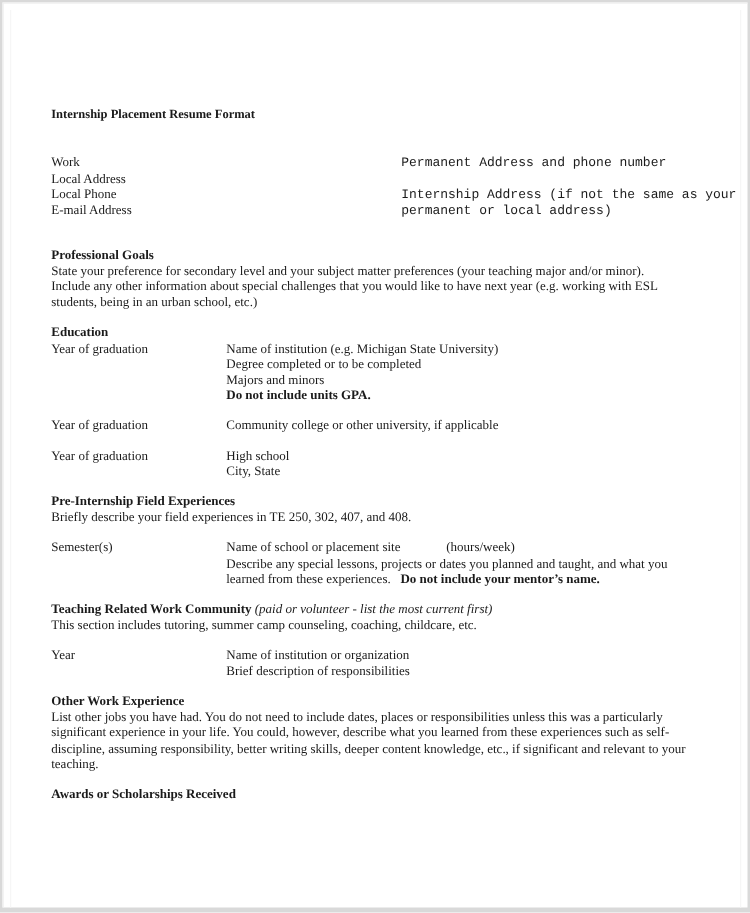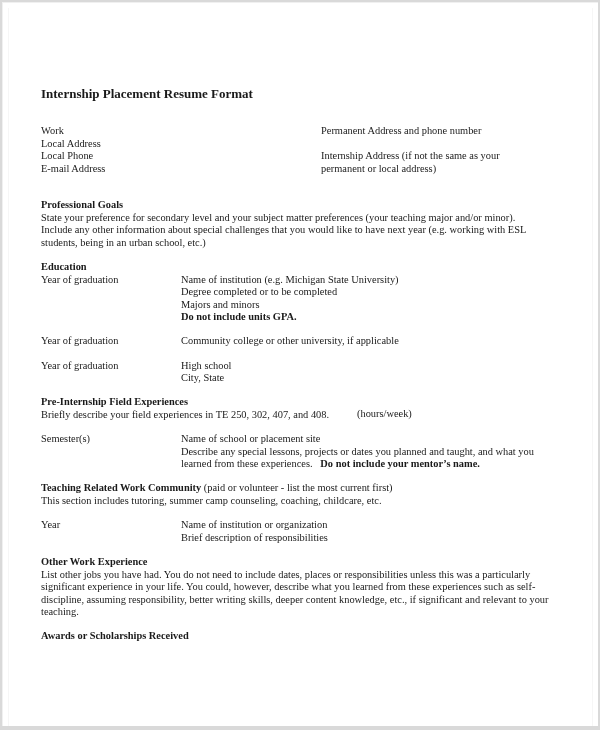--- a/index.html
+++ b/index.html
@@ -20,26 +20,26 @@
       border-top: 1px solid #f0f0f0;
       box-sizing: border-box;
     }
     .inner {
       position: absolute;
       left: 5px; top: 5px; right: 5px; bottom: 0;
       border-left: 1px solid #f6f6f6;
       border-right: 1px solid #f6f6f6;
     }
     .t { position: absolute; font-size: 10.4px; line-height: 12.4px; white-space: nowrap; }
-    .title { position: absolute; left: 41px; top: 86px; font-size: 13px; font-weight: bold; white-space: nowrap; }
+    .title { position: absolute; left: 41px; top: 86px; font-size: 10px; font-weight: bold; white-space: nowrap; }
     .b { font-weight: bold; font-family: Liberation Serif, serif; }
-    .i { }
+    .i { font-style: italic; }
     .col1 { left: 41px; }
     .col2 { left: 181px; }
-    .colR { left: 321px; }
+    .colR { left: 321px; font-family: Liberation Mono, monospace; }
   </style>
 </head>
 <body>
 
 <div class="page">
   <div class="inner"></div>
 </div>
 
 <div class="title">Internship Placement Resume Format</div>
 
@@ -68,21 +68,21 @@
 <div class="t col2" style="top:335px">Community college or other university, if applicable</div>
 
 <div class="t col1" style="top:359.5px">Year of graduation</div>
 <div class="t col2" style="top:359.5px">High school</div>
 <div class="t col2" style="top:372px">City, State</div>
 
 <div class="t col1 b" style="top:396px">Pre-Internship Field Experiences</div>
 <div class="t col1" style="top:408.5px">Briefly describe your field experiences in TE 250, 302, 407, and 408.</div>
 <div class="t col1" style="top:433px">Semester(s)</div>
 <div class="t col2" style="top:433px">Name of school or placement site</div>
-<div class="t" style="top:408px; left:357px">(hours/week)</div>
+<div class="t" style="top:433px; left:357px">(hours/week)</div>
 <div class="t col2" style="top:445.5px">Describe any special lessons, projects or dates you planned and taught, and what you</div>
 <div class="t col2" style="top:458px">
   <span>learned from these experiences.</span>&nbsp;&nbsp;&nbsp;<span class="b">Do not include your mentor’s name.</span>
 </div>
 
 <div class="t col1" style="top:482px">
   <span class="b">Teaching Related Work Community</span>
   <span class="i">(paid or volunteer - list the most current first)</span>
 </div>
 <div class="t col1" style="top:494.5px">This section includes tutoring, summer camp counseling, coaching, childcare, etc.</div>

